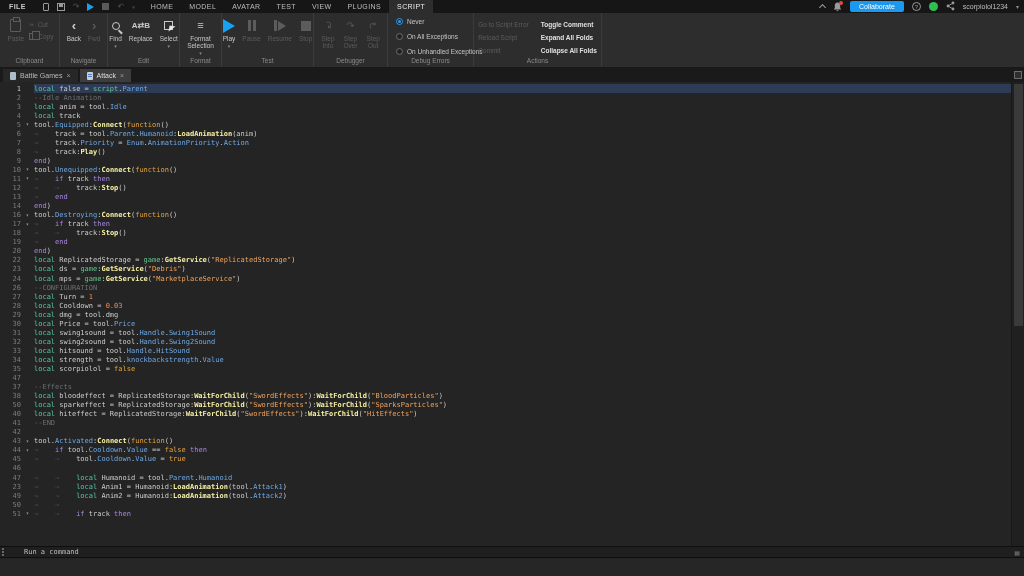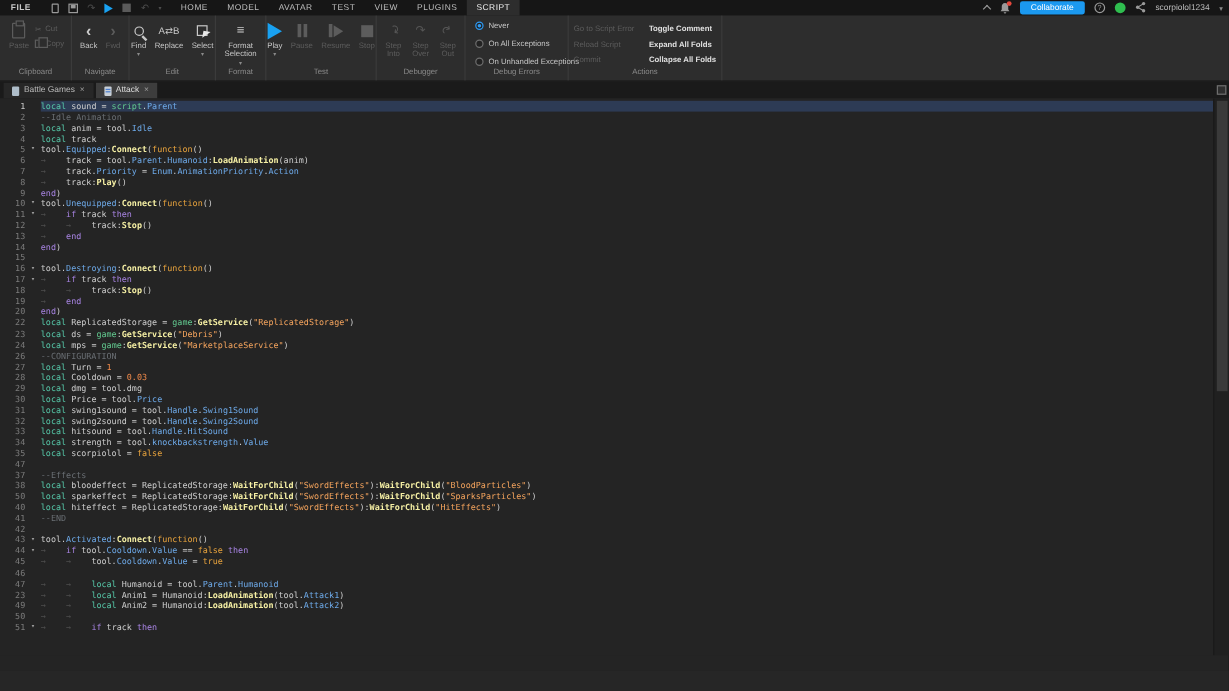--- a/index.html
+++ b/index.html
@@ -44,21 +44,21 @@
 
   .clip-ic{width:11px;height:13px;border:1.3px solid #5C5C5C;border-radius:1px;position:relative;}
   .clip-ic::before{content:"";position:absolute;top:-3px;left:2px;width:5px;height:3px;border:1.3px solid #5C5C5C;background:#2D2D2D;}
   .mini-row{display:flex;align-items:center;gap:3px;height:11px;font-size:6.5px;}
   .copy-ic{width:6px;height:7px;border:1px solid #5C5C5C;position:relative;}
   .copy-ic::after{content:"";position:absolute;left:2px;top:-3px;width:6px;height:7px;border:1px solid #5C5C5C;background:#2D2D2D;}
   .nav-ch{font-size:13px;line-height:13px;font-weight:bold;color:#CFCFCF;}
   .nav-ch.dis{color:#5C5C5C;}
   .find-ic{width:8px;height:8px;border:1.4px solid #C9C9C9;border-radius:50%;position:relative;}
   .find-ic::after{content:"";position:absolute;width:5px;height:1.5px;background:#C9C9C9;transform:rotate(45deg);left:5px;top:8px;}
-  .replace-ic{font-size:8px;font-weight:normal;color:#C9C9C9;line-height:9px;}
+  .replace-ic{font-size:8px;font-weight:bold;color:#C9C9C9;line-height:9px;}
   .select-ic{width:9px;height:9px;border:1.2px solid #C9C9C9;position:relative;}
   .select-ic::after{content:"";position:absolute;right:-3px;bottom:-3px;width:0;height:0;border-left:6px solid #E8E8E8;border-bottom:6px solid transparent;transform:rotate(10deg);}
   .fmt-ic{font-size:11px;color:#C9C9C9;line-height:11px;}
   .play-tri{width:0;height:0;border-left:12px solid #19A1F1;border-top:7.5px solid transparent;border-bottom:7.5px solid transparent;}
   .pause-ic{width:8px;height:11px;border-left:3px solid #5C5C5C;border-right:3px solid #5C5C5C;}
   .resume-ic{display:flex;align-items:center;gap:1px;}
   .resume-ic i{display:block;width:2.5px;height:11px;background:#5C5C5C;}
   .resume-ic b{display:block;width:0;height:0;border-left:8px solid #5C5C5C;border-top:5.5px solid transparent;border-bottom:5.5px solid transparent;}
   .stop-ic{width:10px;height:10px;background:#5C5C5C;}
   .step-ic{font-size:10px;color:#565656;line-height:11px;display:inline-block;}
@@ -344,21 +344,21 @@
       <span class="x">×</span>
     </span>
   </div>
   <span class="widgeticon"></span>
 
   <div class="editor">
     <div id="codeLines">
         <div class="cl hl">
           <span class="ln">1</span>
           <span class="fc"></span>
-          <span class="code"><span class="tk-k">local</span><span class="tk-t"> sound = </span><span class="tk-g">script</span><span class="tk-t">.</span><span class="tk-p">Parent</span></span>
+          <span class="code"><span class="tk-k">local</span><span class="tk-t"> false = </span><span class="tk-g">script</span><span class="tk-t">.</span><span class="tk-p">Parent</span></span>
         </div>
         <div class="cl">
           <span class="ln">2</span>
           <span class="fc"></span>
           <span class="code"><span class="tk-c">--Idle Animation</span></span>
         </div>
         <div class="cl">
           <span class="ln">3</span>
           <span class="fc"></span>
           <span class="code"><span class="tk-k">local</span><span class="tk-t"> anim = tool.</span><span class="tk-p">Idle</span></span>
@@ -410,25 +410,20 @@
         </div>
         <div class="cl">
           <span class="ln">13</span>
           <span class="fc"></span>
           <span class="code"><span class="tk-w">→    </span><span class="tk-q">end</span></span>
         </div>
         <div class="cl">
           <span class="ln">14</span>
           <span class="fc"></span>
           <span class="code"><span class="tk-q">end</span><span class="tk-t">)</span></span>
-        </div>
-        <div class="cl">
-          <span class="ln">15</span>
-          <span class="fc"></span>
-          <span class="code"></span>
         </div>
         <div class="cl">
           <span class="ln">16</span>
           <span class="fc">▾</span>
           <span class="code"><span class="tk-t">tool.</span><span class="tk-p">Destroying</span><span class="tk-t">:</span><span class="tk-m">Connect</span><span class="tk-t">(</span><span class="tk-f">function</span><span class="tk-t">()</span></span>
         </div>
         <div class="cl">
           <span class="ln">17</span>
           <span class="fc">▾</span>
           <span class="code"><span class="tk-w">→    </span><span class="tk-q">if</span><span class="tk-t"> track </span><span class="tk-q">then</span></span>
@@ -592,15 +587,20 @@
           <span class="ln">51</span>
           <span class="fc">▾</span>
           <span class="code"><span class="tk-w">→    </span><span class="tk-w">→    </span><span class="tk-q">if</span><span class="tk-t"> track </span><span class="tk-q">then</span></span>
         </div>
       </div>
     <div class="sbar">
       <div class="sthumb"></div>
     </div>
   </div>
 
+  <div class="cmdbar">
+    <span class="grip"></span>
+    <span class="cmdtext">Run a command</span>
+    <span class="cmd-filter">▦</span>
+  </div>
   <div class="bottomstrip"></div>
 
 </div>
 
 </body></html>

